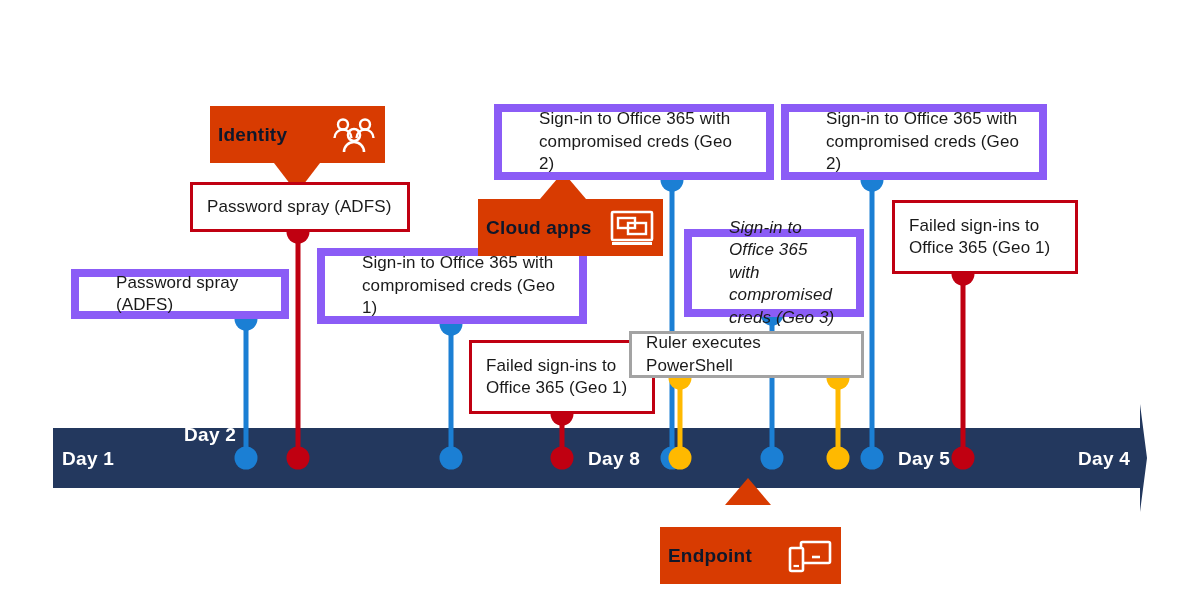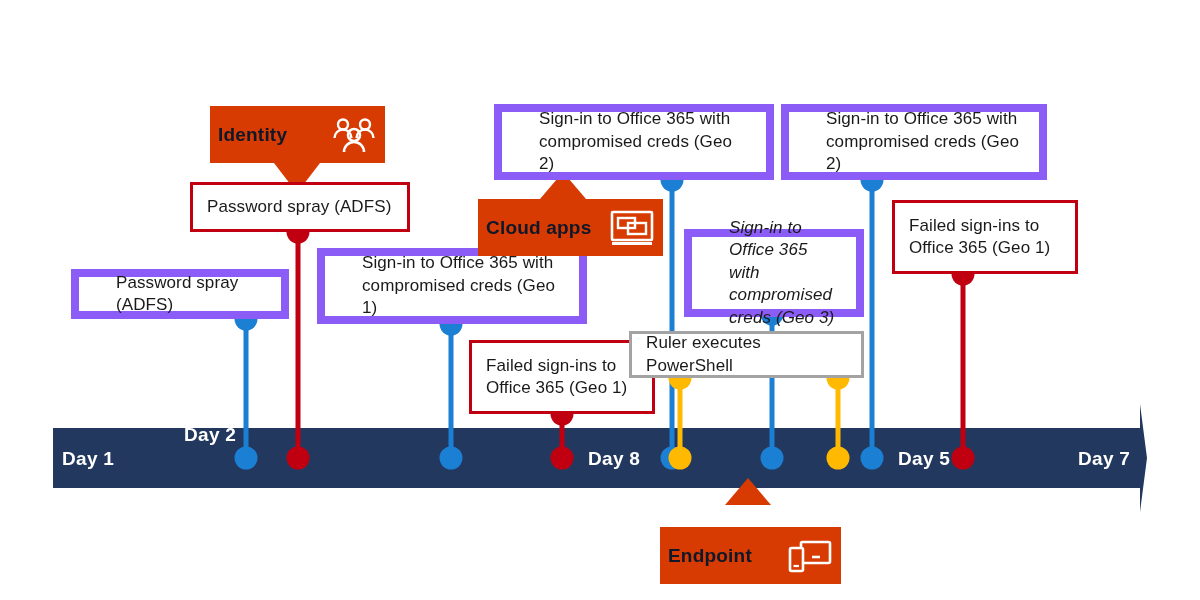--- a/index.html
+++ b/index.html
@@ -113,21 +113,21 @@
         <circle cx="838" cy="458" r="11.5" fill="#FFB900"></circle>
         <circle cx="838" cy="378" r="11.5" fill="#FFB900"></circle>
       </g>
   </svg>
 
   <div id="daylabels">
       <div class="daylabel" style="left: 62px; top: 448px;">Day 1</div>
       <div class="daylabel" style="left: 184px; top: 424px;">Day 2</div>
       <div class="daylabel" style="left: 588px; top: 448px;">Day 8</div>
       <div class="daylabel" style="left: 898px; top: 448px;">Day 5</div>
-      <div class="daylabel" style="left: 1078px; top: 448px;">Day 7</div>
+      <div class="daylabel" style="left: 1078px; top: 448px;">Day 4</div>
     </div>
 
   <div id="eventboxes">
       <div class="ebox blue" style="left: 71px; top: 269px; width: 218px; height: 50px;">
         <span class="ebox-text">Password spray (ADFS)</span>
       </div>
       <div class="ebox red" style="left: 190px; top: 182px; width: 220px; height: 50px;">
         <span class="ebox-text">Password spray (ADFS)</span>
       </div>
       <div class="ebox blue" style="left: 317px; top: 248px; width: 270px; height: 76px;">

